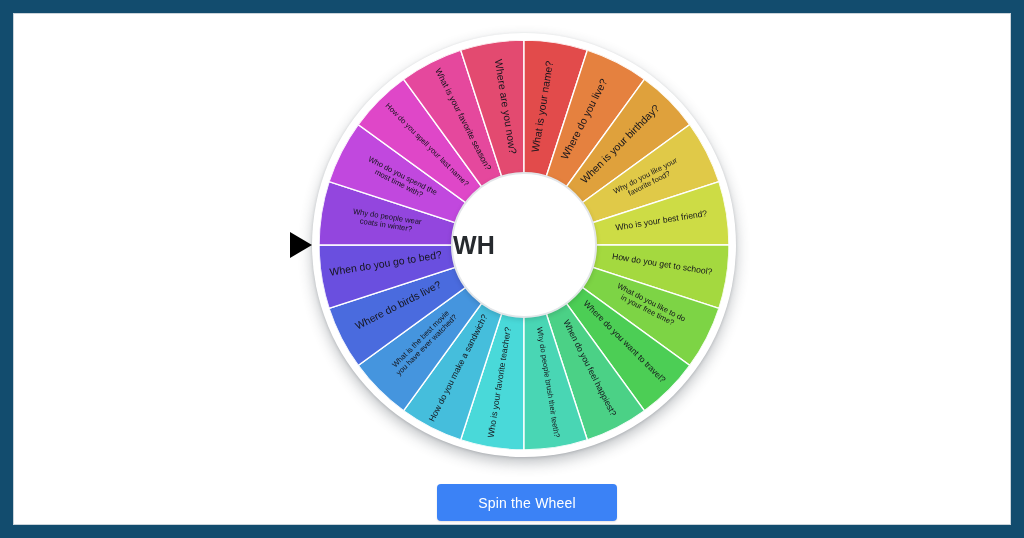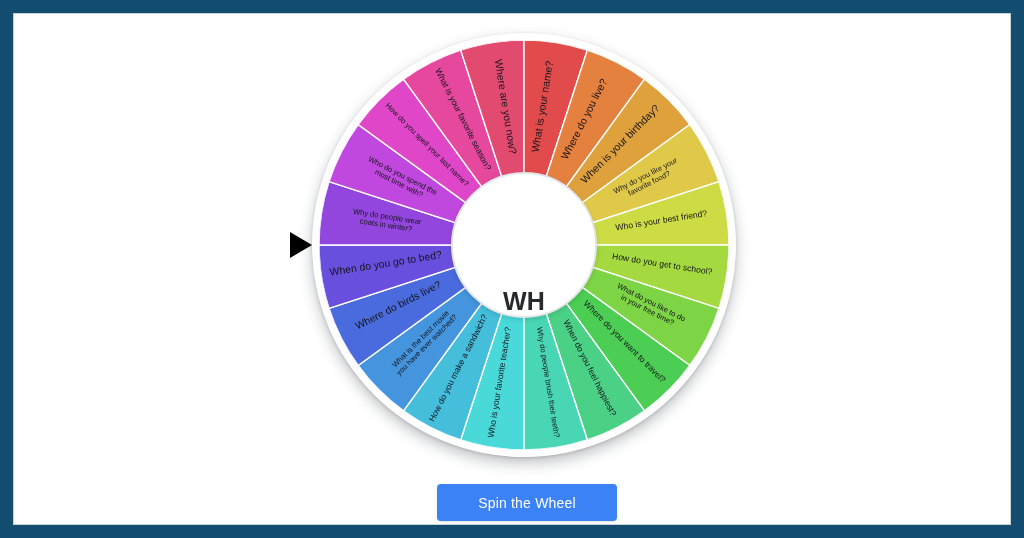--- a/index.html
+++ b/index.html
@@ -56,21 +56,22 @@
     position: absolute;
     left: 155px;
     top: 153px;
     width: 146px;
     height: 146px;
     border-radius: 50%;
     background: #ffffff;
     border: 2px solid #e3e6e9;
     box-shadow: 0 2px 5px rgba(0,0,0,0.13);
     display: flex;
-    align-items: flex-end;
+    flex-direction: column;
+    align-items: flex-start;
     justify-content: center;
     box-sizing: border-box;
   }
   #hub .hub-line {
     font-size: 25px;
     font-weight: bold;
     color: #262a2e;
     line-height: 1.22;
     letter-spacing: 0.2px;
     text-align: center;

